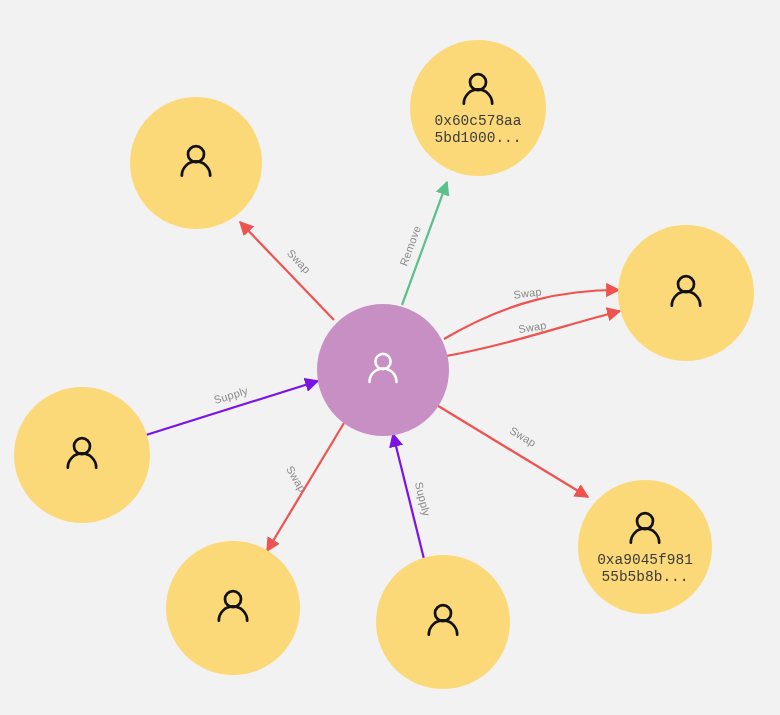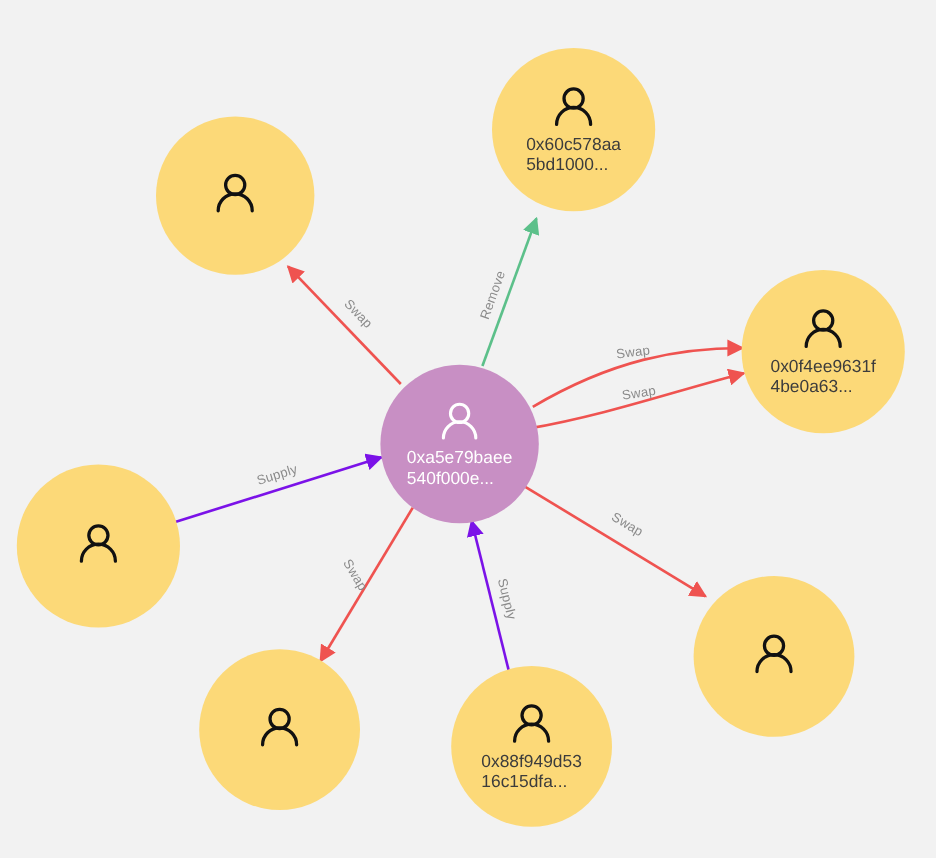--- a/index.html
+++ b/index.html
@@ -46,21 +46,22 @@
     background: #fcd978;
   }
   .node-center {
     background: #c88fc4;
   }
   .node-icon {
     display: block;
     margin-bottom: 2px;
   }
   .node-label {
-    font-family: Liberation Sans, sans-serif;
+    text-align: center;
+    font-family: Liberation Mono, monospace;
     font-size: 14.5px;
     line-height: 1.18;
     white-space: pre-line;
     padding: 0 4px;
   }
   .node-peer .node-label { color: #3c3c3c; }
   .node-center .node-label { color: #ffffff; }
 </style>
 </head>
 <body>
@@ -100,66 +101,62 @@
         <text class="edge-label" x="419" y="500" text-anchor="middle" transform="rotate(76 419 500)">Supply</text>
       </g>
   </svg>
 
   <div id="nodes-layer">
       <div class="node node-center" style="left: 317px; top: 304px; width: 132px; height: 132px;">
         <svg class="node-icon" width="40" height="40" viewBox="0 0 40 40">
           <circle cx="20" cy="12.5" r="7.6" fill="none" stroke="#ffffff" stroke-width="2.6"></circle>
           <path d="M 6.5 33 A 13.5 13.5 0 0 1 33.5 33" fill="none" stroke="#ffffff" stroke-width="2.6" stroke-linecap="round"></path>
         </svg>
-        <div class="node-label">0xa5e79baee
-540f000e...</div>
       </div>
       <div class="node node-peer" style="left: 410px; top: 40px; width: 136px; height: 136px;">
         <svg class="node-icon" width="42" height="42" viewBox="0 0 40 40">
           <circle cx="20" cy="12.5" r="7.6" fill="none" stroke="#111111" stroke-width="2.6"></circle>
           <path d="M 6.5 33 A 13.5 13.5 0 0 1 33.5 33" fill="none" stroke="#111111" stroke-width="2.6" stroke-linecap="round"></path>
         </svg>
         <div class="node-label">0x60c578aa
 5bd1000...</div>
       </div>
       <div class="node node-peer" style="left: 130px; top: 97px; width: 132px; height: 132px;">
         <svg class="node-icon" width="42" height="42" viewBox="0 0 40 40">
           <circle cx="20" cy="12.5" r="7.6" fill="none" stroke="#111111" stroke-width="2.6"></circle>
           <path d="M 6.5 33 A 13.5 13.5 0 0 1 33.5 33" fill="none" stroke="#111111" stroke-width="2.6" stroke-linecap="round"></path>
         </svg>
       </div>
       <div class="node node-peer" style="left: 618px; top: 225px; width: 136px; height: 136px;">
         <svg class="node-icon" width="42" height="42" viewBox="0 0 40 40">
           <circle cx="20" cy="12.5" r="7.6" fill="none" stroke="#111111" stroke-width="2.6"></circle>
           <path d="M 6.5 33 A 13.5 13.5 0 0 1 33.5 33" fill="none" stroke="#111111" stroke-width="2.6" stroke-linecap="round"></path>
         </svg>
-        <div class="node-label">0x0f4ee9631f
-4be0a63...</div>
       </div>
       <div class="node node-peer" style="left: 14px; top: 387px; width: 136px; height: 136px;">
         <svg class="node-icon" width="42" height="42" viewBox="0 0 40 40">
           <circle cx="20" cy="12.5" r="7.6" fill="none" stroke="#111111" stroke-width="2.6"></circle>
           <path d="M 6.5 33 A 13.5 13.5 0 0 1 33.5 33" fill="none" stroke="#111111" stroke-width="2.6" stroke-linecap="round"></path>
         </svg>
       </div>
       <div class="node node-peer" style="left: 578px; top: 480px; width: 134px; height: 134px;">
         <svg class="node-icon" width="42" height="42" viewBox="0 0 40 40">
           <circle cx="20" cy="12.5" r="7.6" fill="none" stroke="#111111" stroke-width="2.6"></circle>
           <path d="M 6.5 33 A 13.5 13.5 0 0 1 33.5 33" fill="none" stroke="#111111" stroke-width="2.6" stroke-linecap="round"></path>
         </svg>
+        <div class="node-label">0xa9045f981
+55b5b8b...</div>
       </div>
       <div class="node node-peer" style="left: 166px; top: 541px; width: 134px; height: 134px;">
         <svg class="node-icon" width="42" height="42" viewBox="0 0 40 40">
           <circle cx="20" cy="12.5" r="7.6" fill="none" stroke="#111111" stroke-width="2.6"></circle>
           <path d="M 6.5 33 A 13.5 13.5 0 0 1 33.5 33" fill="none" stroke="#111111" stroke-width="2.6" stroke-linecap="round"></path>
         </svg>
       </div>
       <div class="node node-peer" style="left: 376px; top: 555px; width: 134px; height: 134px;">
         <svg class="node-icon" width="42" height="42" viewBox="0 0 40 40">
           <circle cx="20" cy="12.5" r="7.6" fill="none" stroke="#111111" stroke-width="2.6"></circle>
           <path d="M 6.5 33 A 13.5 13.5 0 0 1 33.5 33" fill="none" stroke="#111111" stroke-width="2.6" stroke-linecap="round"></path>
         </svg>
-        <div class="node-label">0x88f949d53
-16c15dfa...</div>
       </div>
     </div>
 
 </div>
 
 </body></html>

